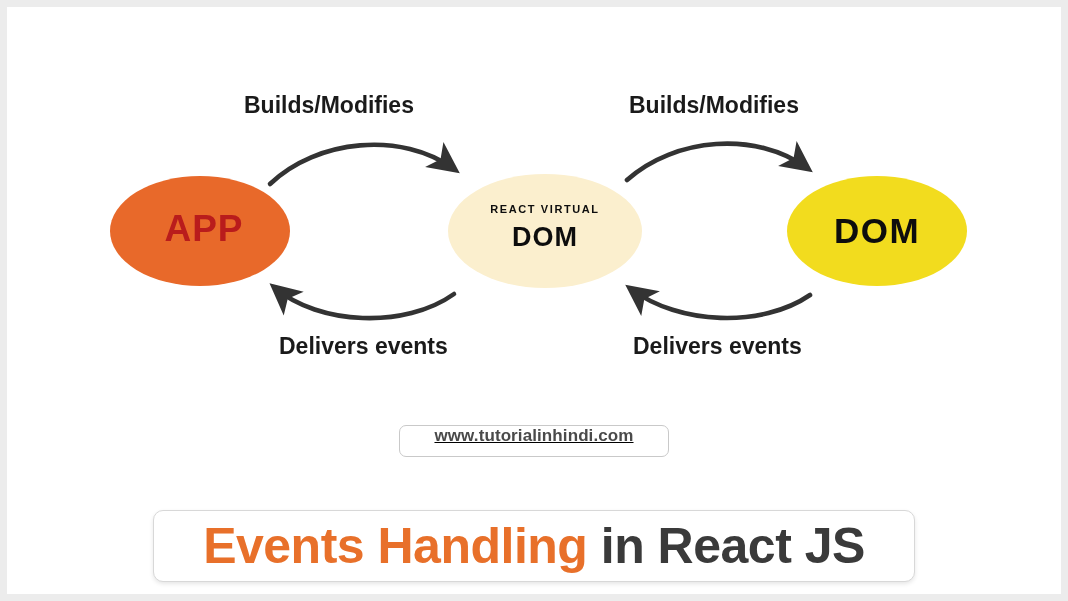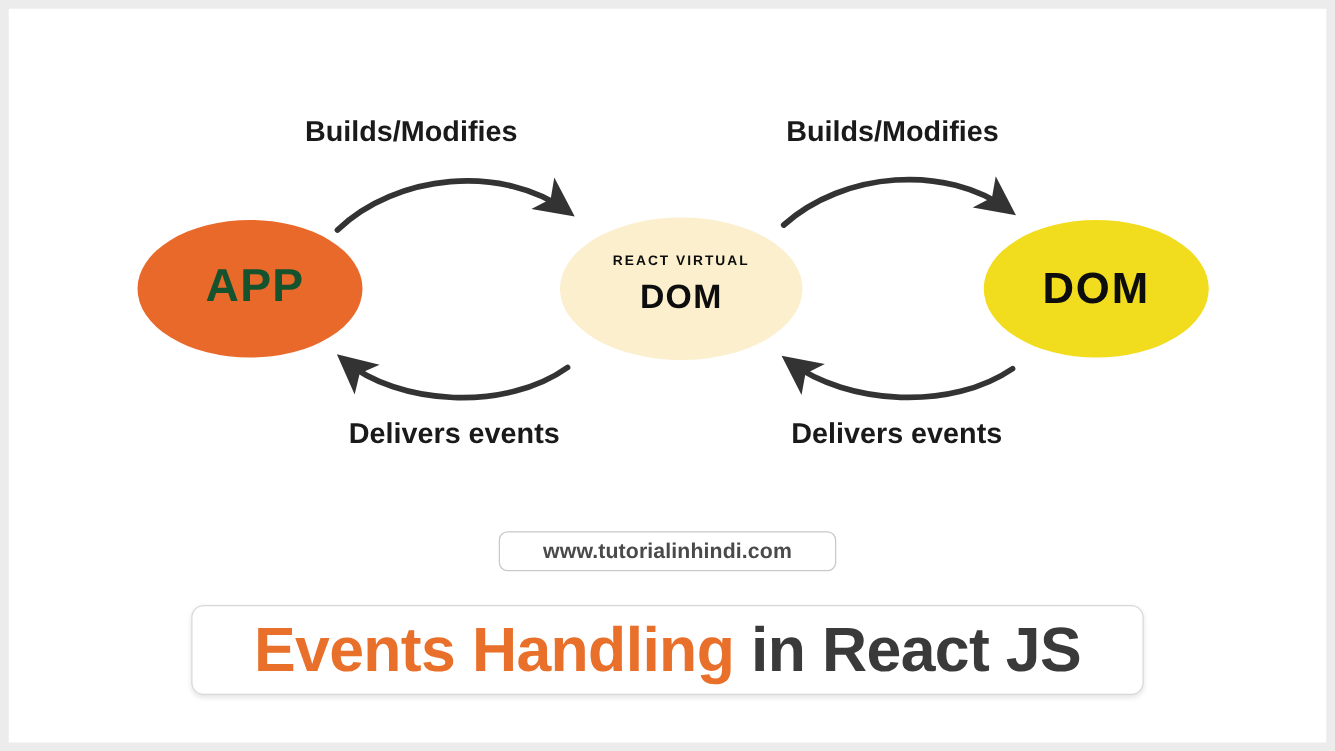--- a/index.html
+++ b/index.html
@@ -38,21 +38,21 @@
     position: absolute;
     text-align: center;
     line-height: 1.05;
     user-select: none;
     white-space: nowrap;
   }
   .node-app-label {
     left: 107px;
     top: 203px;
     width: 180px;
-    color: #14532d;
+    color: #b91c1c;
     font-size: 37px;
     font-weight: 800;
     letter-spacing: 1px;
   }
   .node-vdom-label {
     left: 428px;
     top: 197px;
     width: 220px;
     color: #0d0d0d;
   }
@@ -98,35 +98,35 @@
     position: absolute;
     left: 392px;
     top: 418px;
     width: 270px;
     height: 32px;
     box-sizing: border-box;
     border: 1px solid #c9c9c9;
     border-radius: 7px;
     background: #ffffff;
     display: flex;
-    align-items: center;
     justify-content: center;
+    text-decoration: underline;
   }
   #url-badge .url-text {
     color: #4a4a4a;
     font-size: 17px;
     font-weight: 700;
     letter-spacing: 0.1px;
   }
 
   
   #title-card {
     position: absolute;
     left: 146px;
-    top: 477px;
+    top: 503px;
     width: 762px;
     height: 72px;
     box-sizing: border-box;
     border: 1px solid #d8d8d8;
     border-radius: 10px;
     background: #ffffff;
     box-shadow: 0 2px 4px rgba(0,0,0,0.10);
     display: flex;
     align-items: center;
     justify-content: center;

